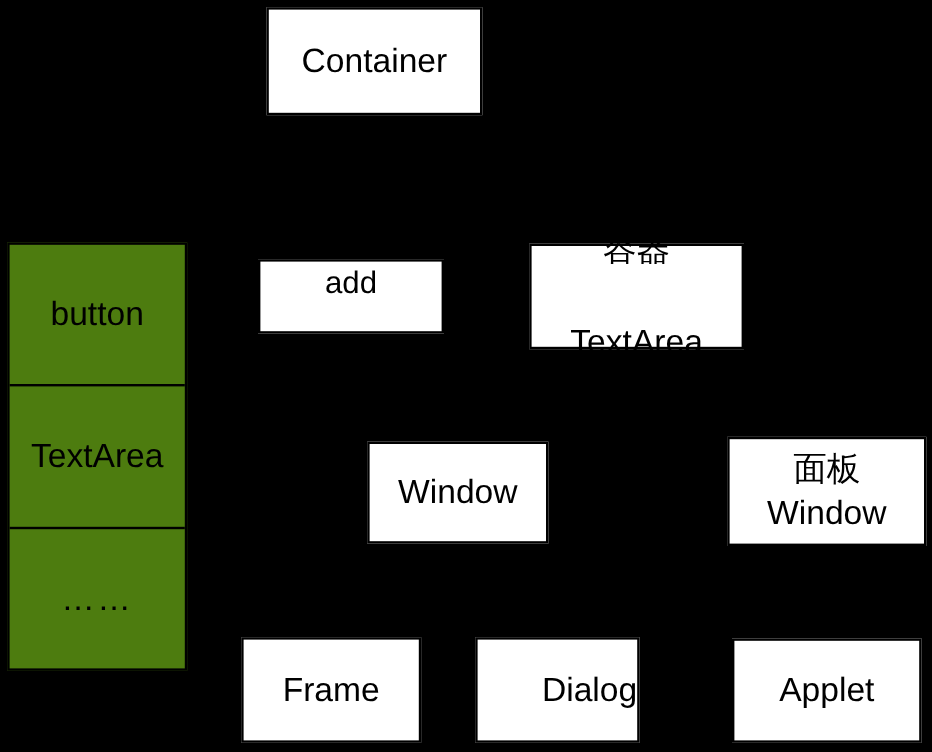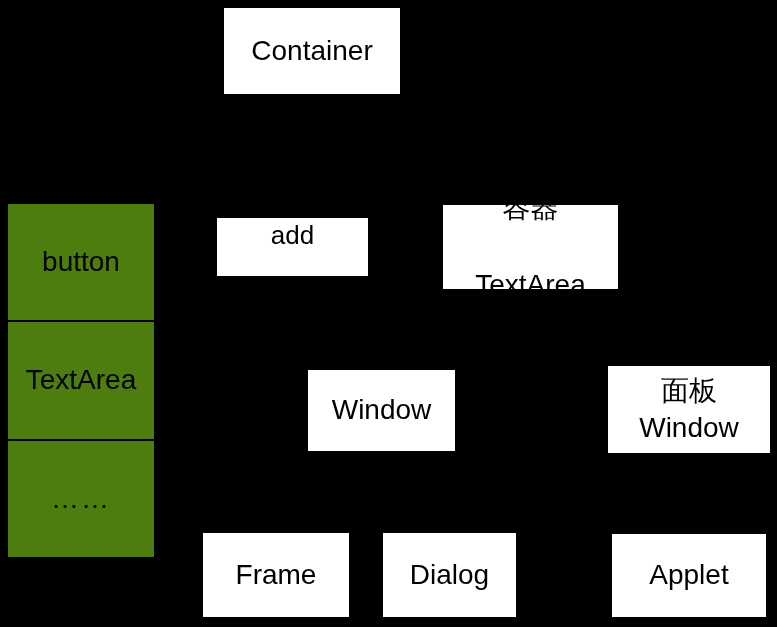--- a/index.html
+++ b/index.html
@@ -30,21 +30,21 @@
     line-height: 1.32;
     color: #000000;
     white-space: nowrap;
   }
   
   .node-component { left: 222px; top: 6px;   width: 180px; height: 90px; }
   .node-container { left: 441px; top: 203px; width: 179px; height: 88px; gap: 40px; }
   .node-window    { left: 306px; top: 368px; width: 151px; height: 85px; text-align: center; }
   .node-panel     { left: 606px; top: 364px; width: 166px; height: 91px; }
   .node-frame     { left: 201px; top: 531px; width: 150px; height: 88px; }
-  .node-dialog    { left: 381px; top: 531px; width: 137px; height: 88px; }
+  .node-dialog    { left: 396px; top: 531px; width: 137px; height: 88px; align-items: flex-end; }
   .node-applet    { left: 610px; top: 532px; width: 158px; height: 87px; }
 
   .annotation-add {
     left: 215px; top: 216px; width: 155px; height: 62px;
     font-size: 26px;
     line-height: 1.14;
     justify-content: flex-start;
     padding-top: 3px;
     overflow: visible;
   }

